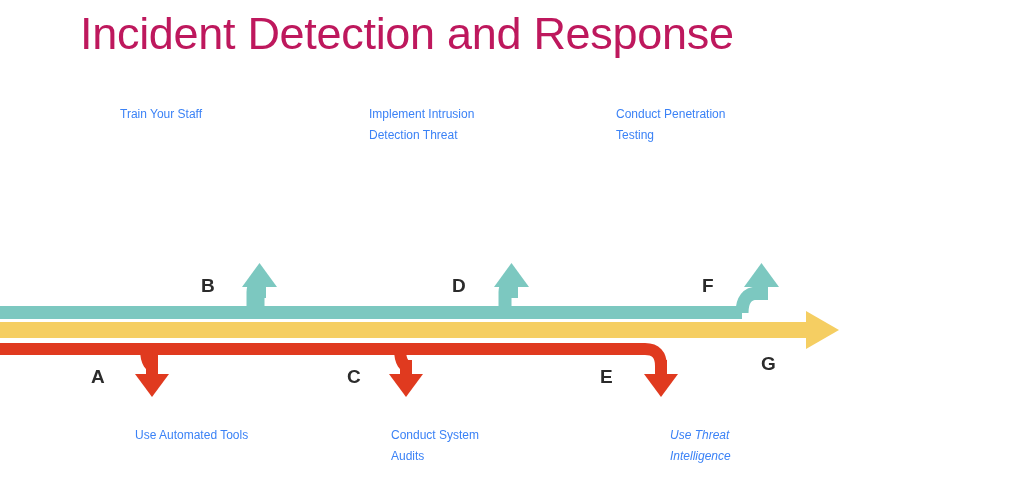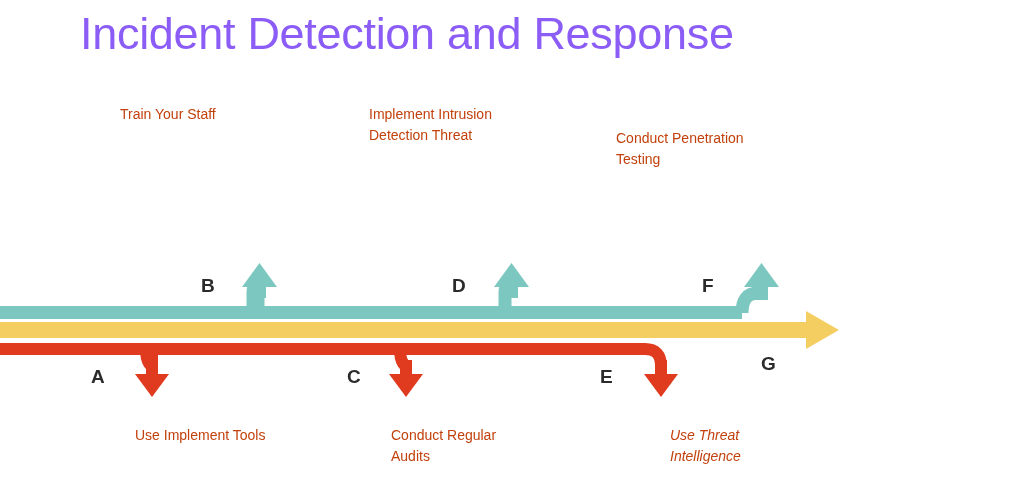--- a/index.html
+++ b/index.html
@@ -20,29 +20,29 @@
     left: 0; top: 0;
     width: 1024px;
     height: 490px;
   }
   .title {
     position: absolute;
     left: 80px;
     top: 8px;
     font-size: 45px;
     font-weight: normal;
-    color: #8b5cf6;
+    color: #be185d;
     letter-spacing: -0.3px;
     white-space: nowrap;
   }
   .step-label {
     position: absolute;
-    font-size: 14px;
+    font-size: 12px;
     line-height: 21px;
-    color: #c2410c;
+    color: #3b82f6;
     white-space: pre-line;
   }
   .marker {
     position: absolute;
     font-size: 19px;
     font-weight: bold;
     color: #2b2b2b;
   }
   .arrows-svg {
     position: absolute;
@@ -97,25 +97,25 @@
 
       <path d="M645,349 Q661,349 661,366" stroke="#E03A1F" stroke-width="12" fill="none"></path>
       <rect x="655" y="360" width="12" height="18" fill="#E03A1F"></rect>
       <polygon points="661,397 644,374 678,374" fill="#E03A1F"></polygon>
     </g>
   </svg>
 
   <div class="step-label" style="left:120px; top:104px; width:210px;">Train Your Staff</div>
   <div class="step-label" style="left:369px; top:104px; width:215px;">Implement Intrusion
 Detection Threat</div>
-  <div class="step-label" style="left:616px; top:104px; width:215px;margin-top:24px;">Conduct Penetration
+  <div class="step-label" style="left:616px; top:104px; width:215px;">Conduct Penetration
 Testing</div>
 
-  <div class="step-label" style="left:135px; top:425px; width:230px;">Use Implement Tools</div>
-  <div class="step-label" style="left:391px; top:425px; width:200px;">Conduct Regular
+  <div class="step-label" style="left:135px; top:425px; width:230px;">Use Automated Tools</div>
+  <div class="step-label" style="left:391px; top:425px; width:200px;">Conduct System
 Audits</div>
   <div class="step-label" style="left:670px; top:425px; width:180px;font-style:italic;">Use Threat
 Intelligence</div>
 
 
   <div class="marker" style="left:91px; top:366px;">A</div>
   <div class="marker" style="left:201px; top:275px;">B</div>
   <div class="marker" style="left:347px; top:366px;">C</div>
   <div class="marker" style="left:452px; top:275px;">D</div>
   <div class="marker" style="left:600px; top:366px;">E</div>

